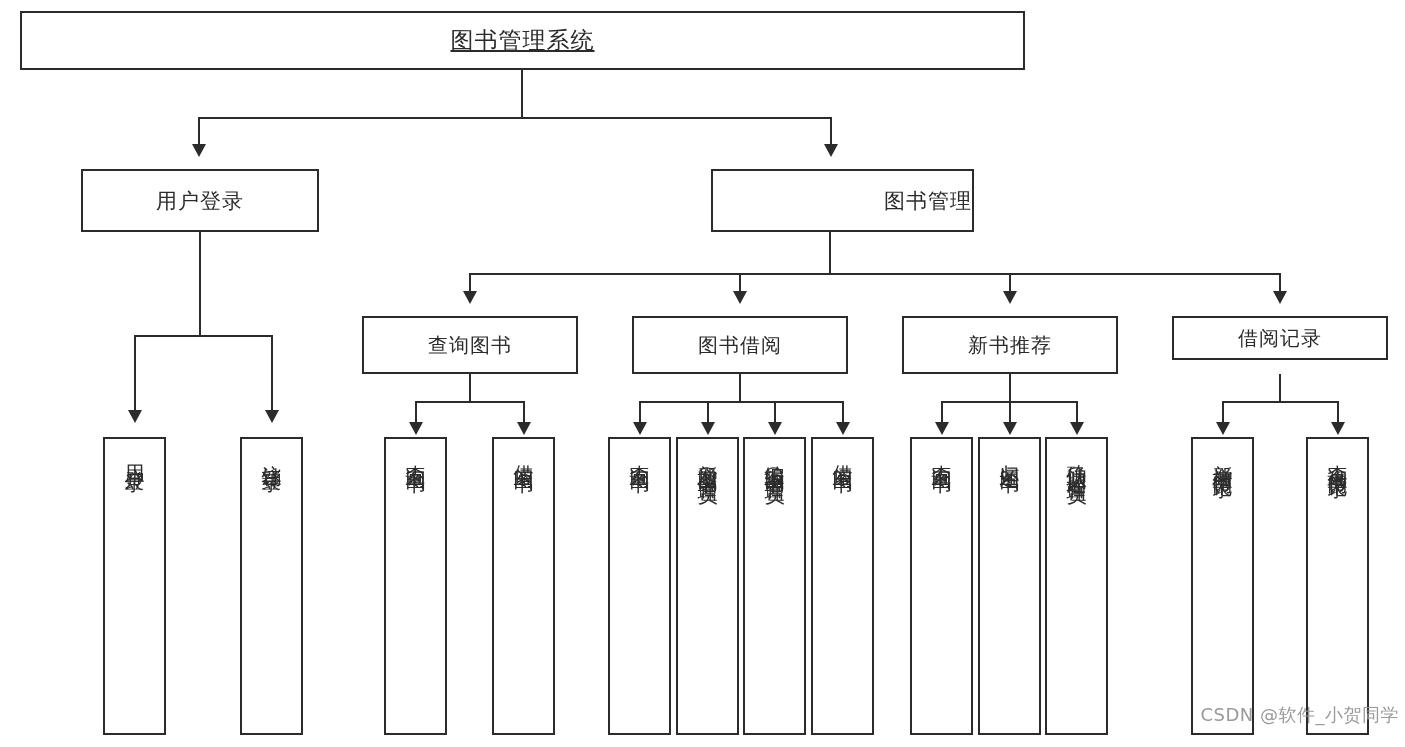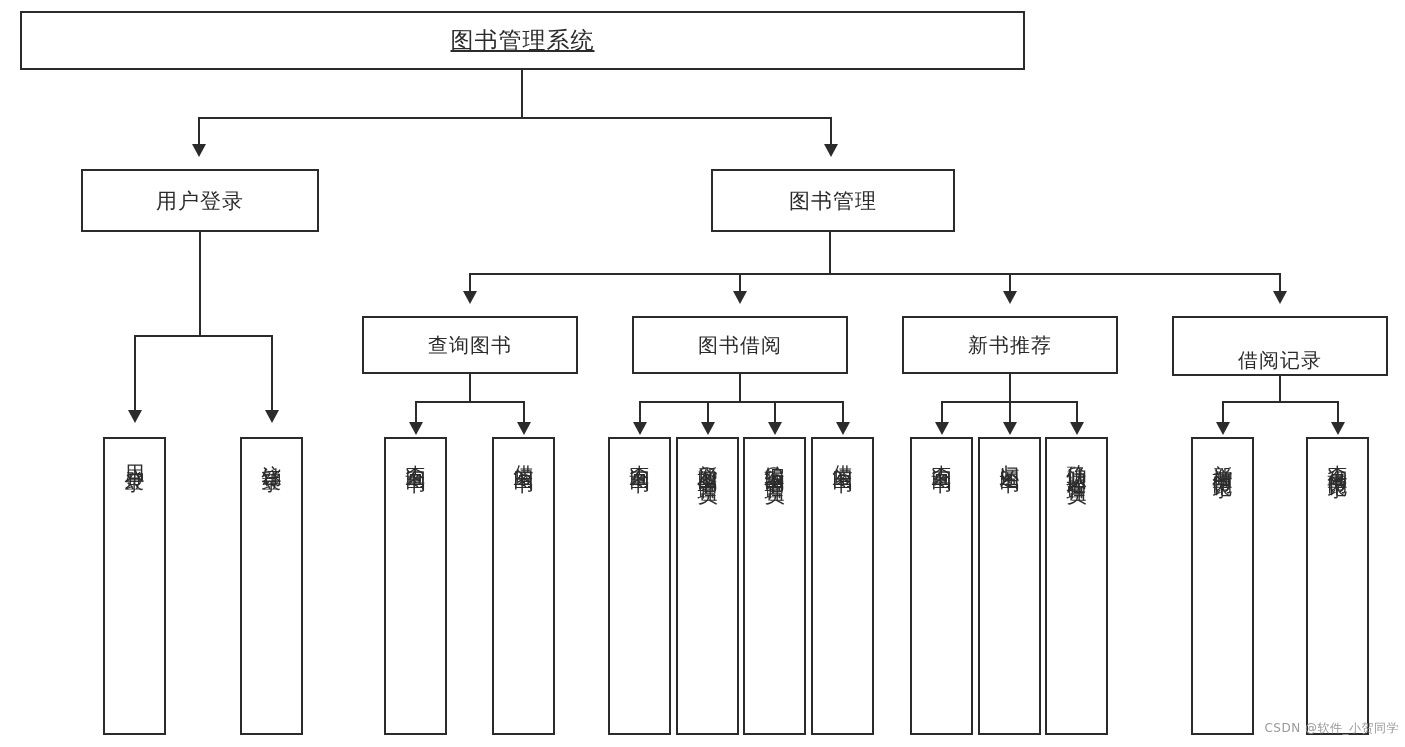--- a/index.html
+++ b/index.html
@@ -54,22 +54,22 @@
     position:absolute;
     width:0;height:0;
     border-left:7px solid transparent;
     border-right:7px solid transparent;
     border-top:13px solid #2b2b2b;
   }
   
   #watermark{
     position:absolute;
     right:6px;
-    bottom:10px;
-    font-size:12px;
+    bottom:20px;
+    font-size:18px;
     color:#9a9a9a;
     letter-spacing:0.5px;
     white-space:nowrap;
     pointer-events:none;
     margin-top:8px;
   }
 </style>
 </head>
 <body>
 
@@ -85,21 +85,21 @@
   <div class="edge v" style="left:198px;top:117px;width:2px;height:28px;"></div>
   <div class="arrow" style="left:192px;top:144px;"></div>
 
   <div class="edge v" style="left:830px;top:117px;width:2px;height:28px;"></div>
   <div class="arrow" style="left:824px;top:144px;"></div>
 
   <div class="node lvl2" style="left:81px;top:169px;width:238px;height:63px;">
     <span>用户登录</span>
   </div>
 
-  <div class="node lvl2" style="left:711px;top:169px;width:244px;height:63px;">
+  <div class="node lvl2" style="left:711px;top:169px;width:263px;height:63px;justify-content:flex-end;">
     <span>图书管理</span>
   </div>
 
   <div class="edge v" style="left:199px;top:232px;width:2px;height:104px;"></div>
   <div class="edge h" style="left:134px;top:335px;width:139px;height:2px;"></div>
 
   <div class="edge v" style="left:134px;top:335px;width:2px;height:76px;"></div>
   <div class="arrow" style="left:128px;top:410px;"></div>
 
   <div class="edge v" style="left:271px;top:335px;width:2px;height:76px;"></div>
@@ -122,21 +122,21 @@
 
   <div class="node lvl3" style="left:362px;top:316px;width:216px;height:58px;">
     <span>查询图书</span>
   </div>
   <div class="node lvl3" style="left:632px;top:316px;width:216px;height:58px;">
     <span>图书借阅</span>
   </div>
   <div class="node lvl3" style="left:902px;top:316px;width:216px;height:58px;">
     <span>新书推荐</span>
   </div>
-  <div class="node lvl3" style="left:1172px;top:316px;width:216px;height:60px;align-items:flex-end;">
+  <div class="node lvl3" style="left:1172px;top:316px;width:216px;height:44px;">
     <span>借阅记录</span>
   </div>
 
   <div class="edge v" style="left:469px;top:374px;width:2px;height:28px;"></div>
   <div class="edge h" style="left:415px;top:401px;width:110px;height:2px;"></div>
   <div class="edge v" style="left:415px;top:401px;width:2px;height:22px;"></div>
   <div class="arrow" style="left:409px;top:422px;"></div>
   <div class="edge v" style="left:523px;top:401px;width:2px;height:22px;"></div>
   <div class="arrow" style="left:517px;top:422px;"></div>
 

